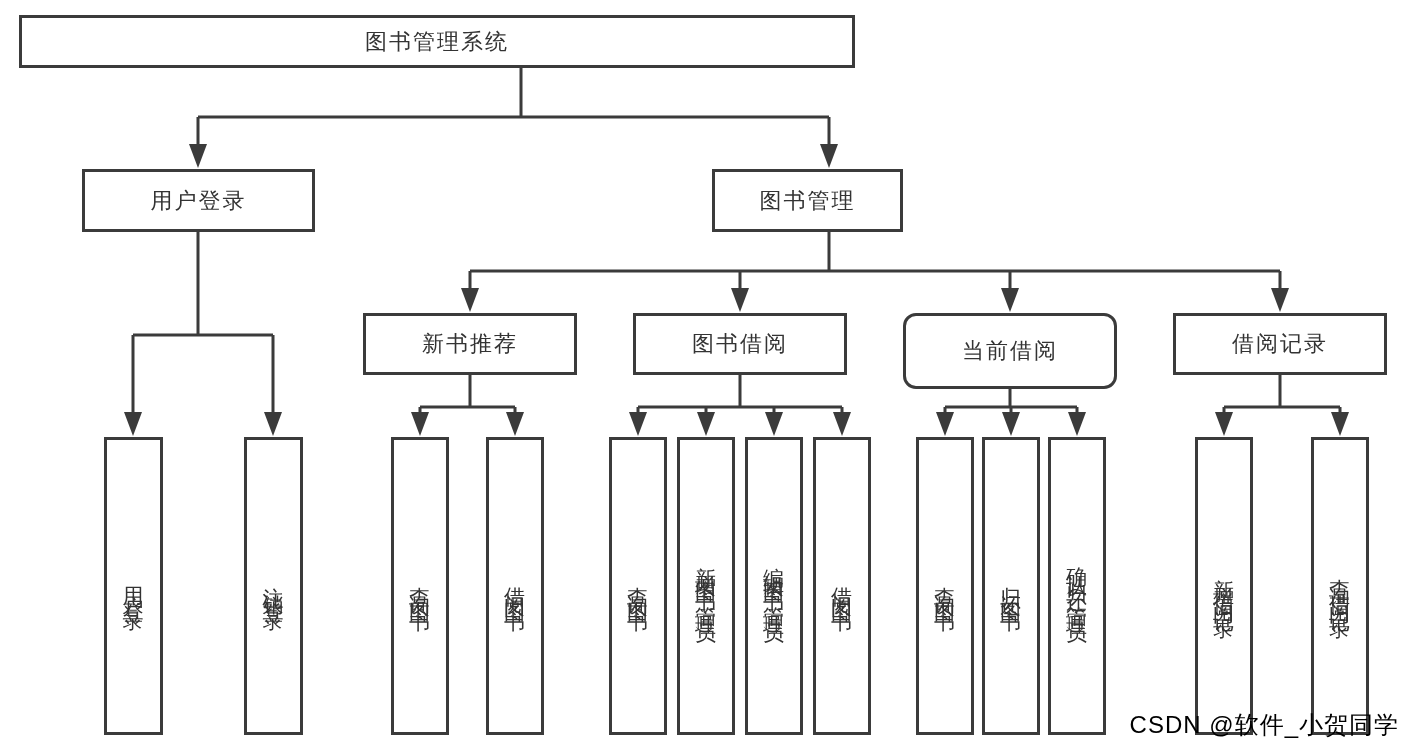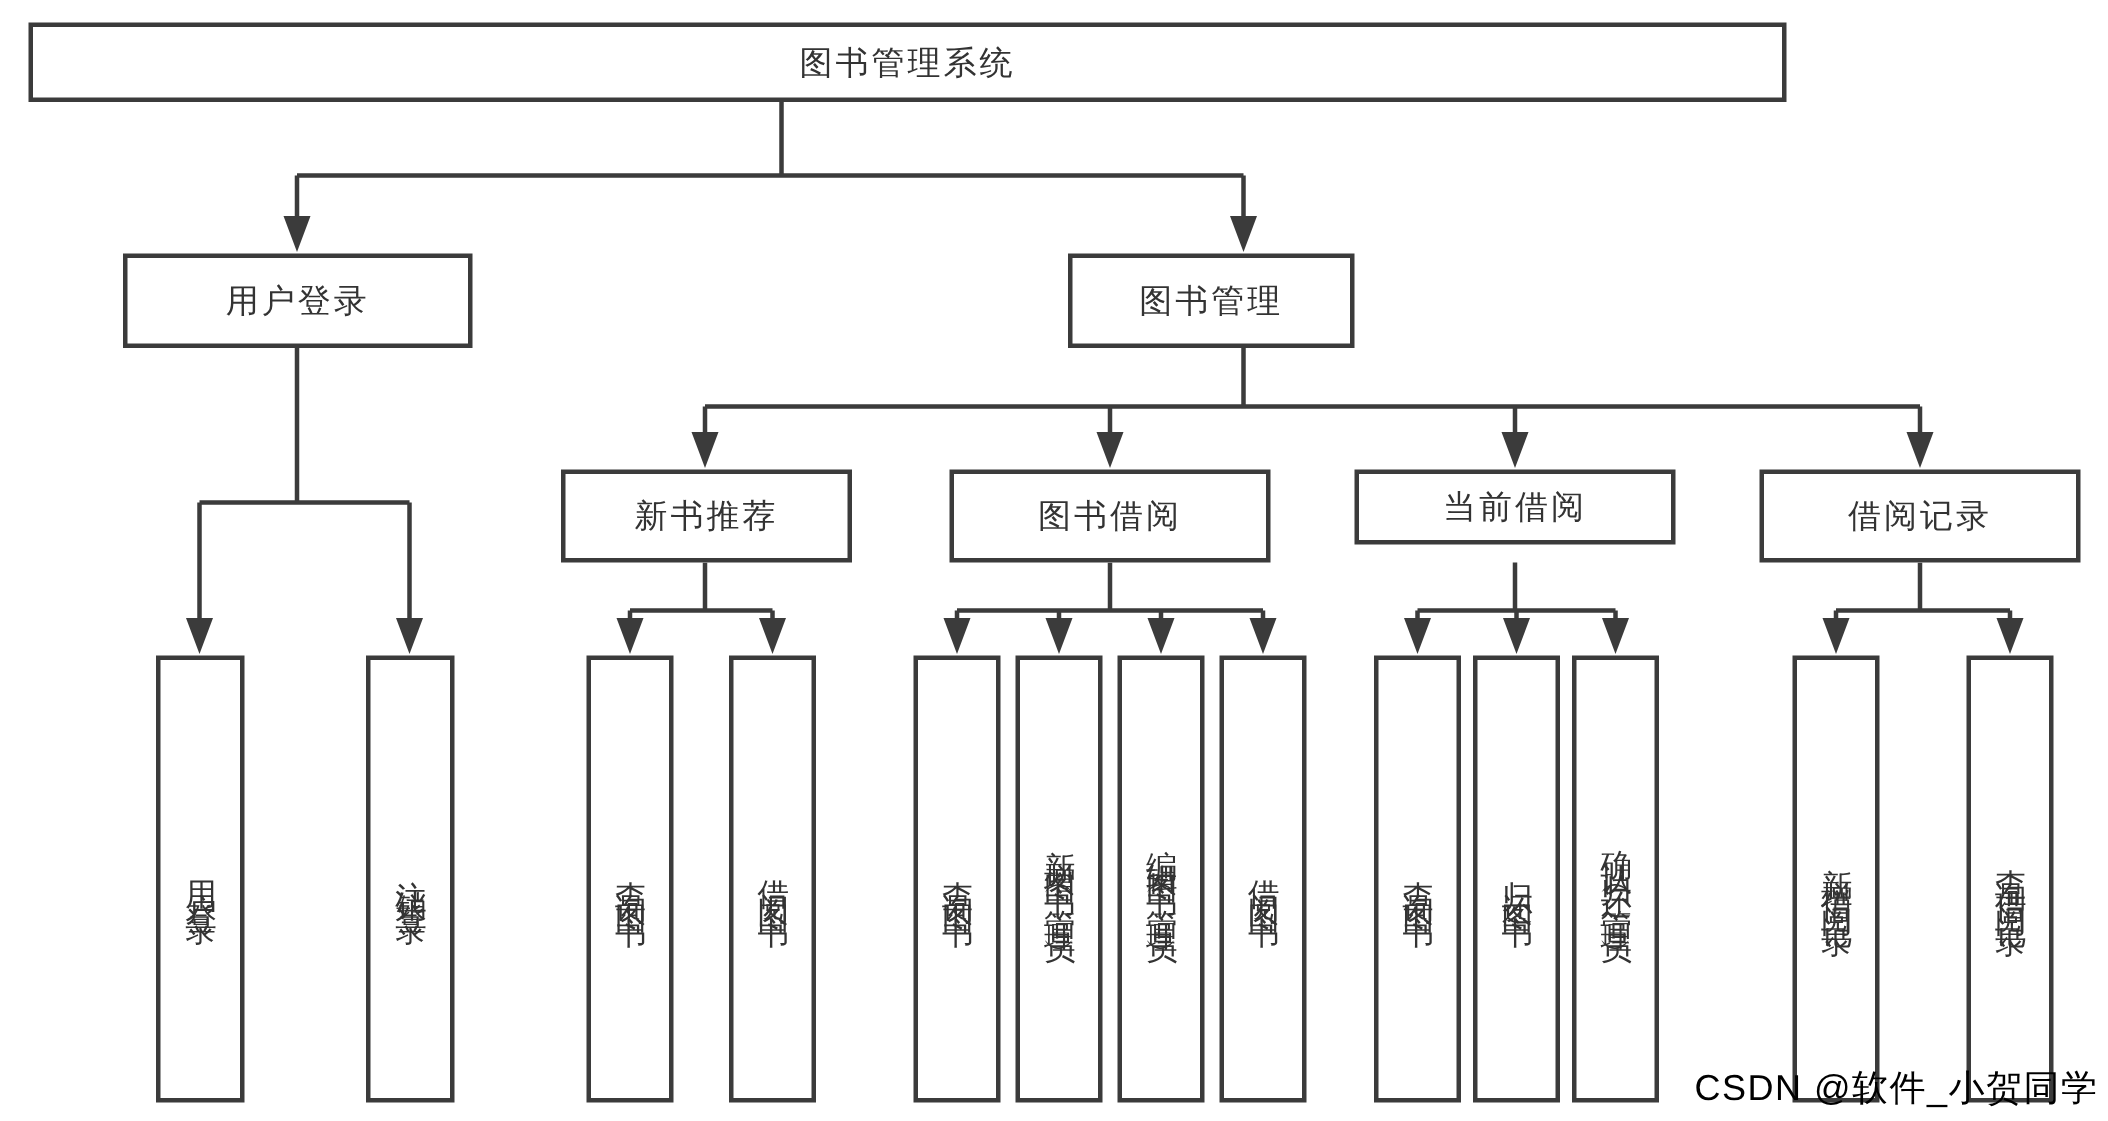--- a/index.html
+++ b/index.html
@@ -79,38 +79,38 @@
              M1010,312 L1001,288 L1019,288 Z  M1280,312 L1271,288 L1289,288 Z
              M133,436 L124,412 L142,412 Z  M273,436 L264,412 L282,412 Z
              M420,436 L411,412 L429,412 Z  M515,436 L506,412 L524,412 Z
              M638,436 L629,412 L647,412 Z  M706,436 L697,412 L715,412 Z
              M774,436 L765,412 L783,412 Z  M842,436 L833,412 L851,412 Z
              M945,436 L936,412 L954,412 Z  M1011,436 L1002,412 L1020,412 Z
              M1077,436 L1068,412 L1086,412 Z  M1224,436 L1215,412 L1233,412 Z
              M1340,436 L1331,412 L1349,412 Z" fill="#3b3b3b" stroke="none"></path>
   </svg>
 
-  <div class="node h" style="left:19px; top:15px; width:1172px; height:53px;">
+  <div class="node h" style="left:19px; top:15px; width:836px; height:53px;">
     <span>图书管理系统</span>
   </div>
 
   <div class="node h" style="left:82px; top:169px; width:233px; height:63px;">
     <span>用户登录</span>
   </div>
   <div class="node h" style="left:712px; top:169px; width:191px; height:63px;">
     <span>图书管理</span>
   </div>
 
-  <div class="node h" style="left:374px; top:313px; width:194px; height:62px;justify-content:center;">
+  <div class="node h" style="left:363px; top:313px; width:214px; height:62px;justify-content:center;">
     <span>新书推荐</span>
   </div>
   <div class="node h" style="left:633px; top:313px; width:214px; height:62px;font-family:Liberation Mono, monospace;">
     <span>图书借阅</span>
   </div>
-  <div class="node h" style="left:903px; top:313px; width:214px; height:50px;">
+  <div class="node h" style="left:903px; top:313px; width:214px; height:76px;border-radius:13px;">
     <span>当前借阅</span>
   </div>
   <div class="node h" style="left:1173px; top:313px; width:214px; height:62px;">
     <span>借阅记录</span>
   </div>
 
   <div class="node v" style="left:104px; top:437px; width:59px; height:298px;">
     <span class="vtext">用户登录</span>
   </div>
   <div class="node v" style="left:244px; top:437px; width:59px; height:298px;">

